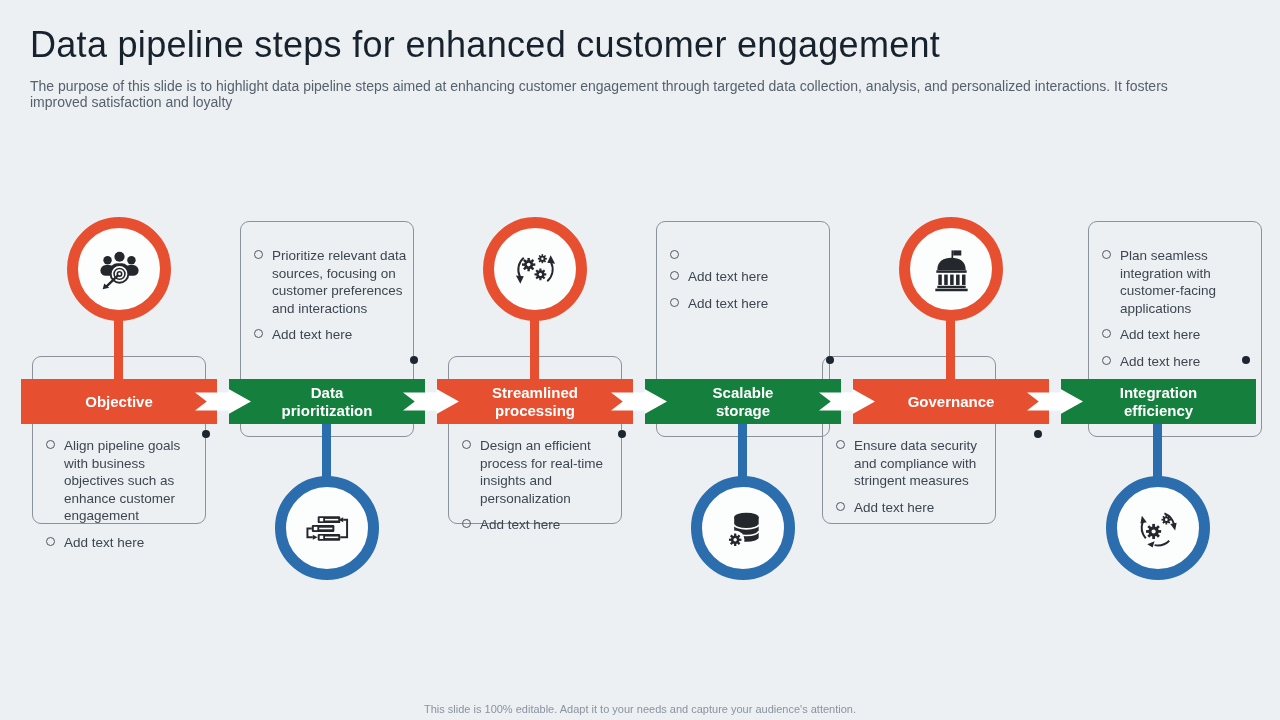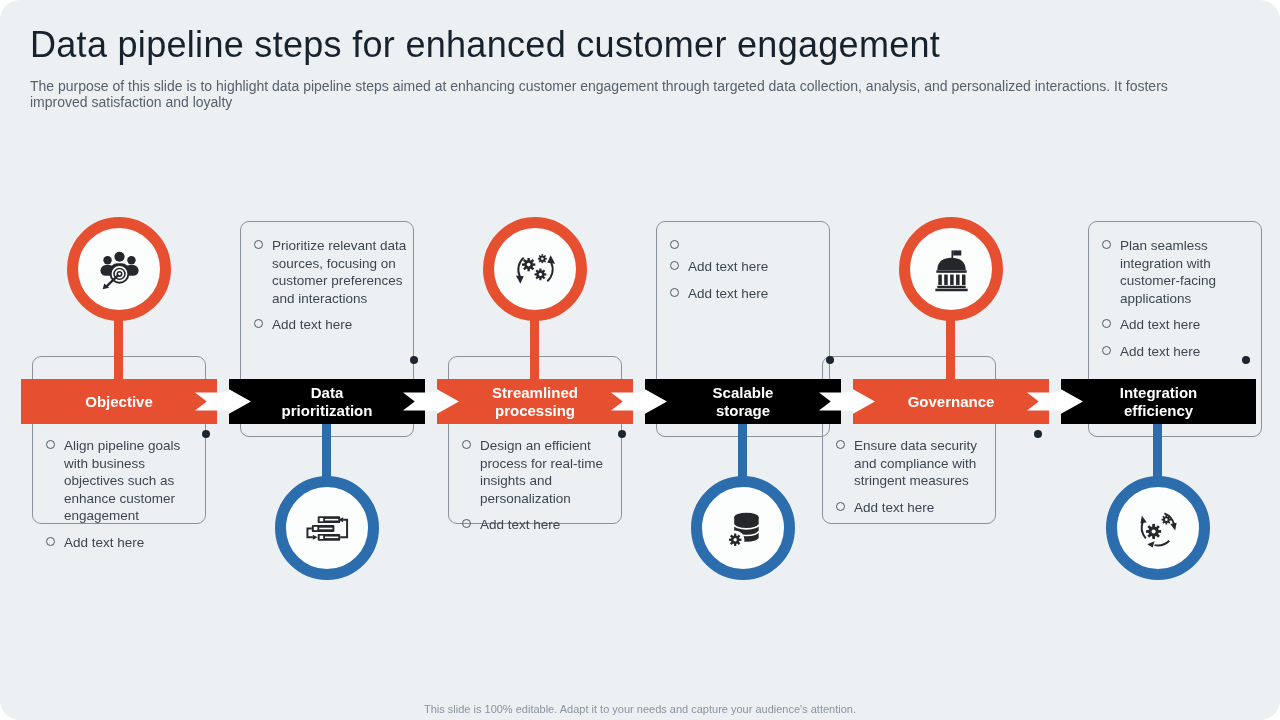--- a/index.html
+++ b/index.html
@@ -1,40 +1,39 @@
 <!DOCTYPE html>
 <html><head>
 <meta charset="utf-8">
 <style>
   html,body{margin:0;padding:0;}
   .slide{
     position:relative;width:1280px;height:720px;overflow:hidden;
     background:#ecf0f3;
     font-family:"Liberation Sans", sans-serif;
-    border-radius:20px;
   }
   .title{
     position:absolute;left:30px;top:24px;width:1150px;
     font-size:36px;font-weight:400;color:#17222d;letter-spacing:.3px;
   }
   .subtitle{
     position:absolute;left:30px;top:78px;width:1160px;
     font-size:14px;color:#56616d;
   }
   .footer{
     position:absolute;left:0;top:703px;width:1280px;text-align:center;
     font-size:11px;color:#8a93a0;
   }
   
   .seg{
     position:absolute;top:379px;height:45px;z-index:5;
     display:flex;align-items:center;justify-content:center;
   }
   .seg.red{background:#E65031;}
-  .seg.blue{background:#000000;text-decoration:underline;}
+  .seg.blue{background:#15803d;}
   .seg-label{
     color:#fff;font-weight:bold;font-size:15px;line-height:1.18;
     text-align:center;max-width:118px;
   }
   .band-arrow{
     position:absolute;top:389px;width:56px;height:25px;background:#ffffff;z-index:6;
     clip-path:polygon(0 14%,60% 14%,60% 0,100% 50%,60% 100%,60% 86%,0 86%,21% 50%);
   }
   
   .node{
@@ -46,21 +45,21 @@
   .node svg{width:47px;height:47px;fill:#24282d;}
   .stem{position:absolute;width:9px;z-index:2;}
   .stem.red{background:#E65031;}
   .stem.blue{background:#2C6DAE;}
   
   .tbox{
     position:absolute;width:174px;box-sizing:border-box;z-index:1;
     border:1px solid #8a929c;border-radius:9px;background:transparent;
   }
   .tbox.below{top:356px;height:168px;padding:80px 6px 0 13px;}
-  .tbox.above{top:221px;height:216px;padding:15px 6px 0 13px;}
+  .tbox.above{top:221px;height:216px;padding:25px 6px 0 13px;}
   .tbox ul{list-style:none;margin:0;padding:0;}
   .tbox li{display:flex;margin-bottom:9px;font-size:13.5px;color:#3d4650;line-height:1.3;}
   .bullet{flex:0 0 auto;width:7px;height:7px;border:1.5px solid #4f5963;border-radius:50%;margin:3px 9px 0 0;}
   .dot{position:absolute;width:8px;height:8px;border-radius:50%;background:#1d2630;z-index:6;}
   .iconarrow{stroke:#24282d;stroke-width:2;fill:none;}
 </style>
 </head>
 <body>
 
 <div class="slide">

